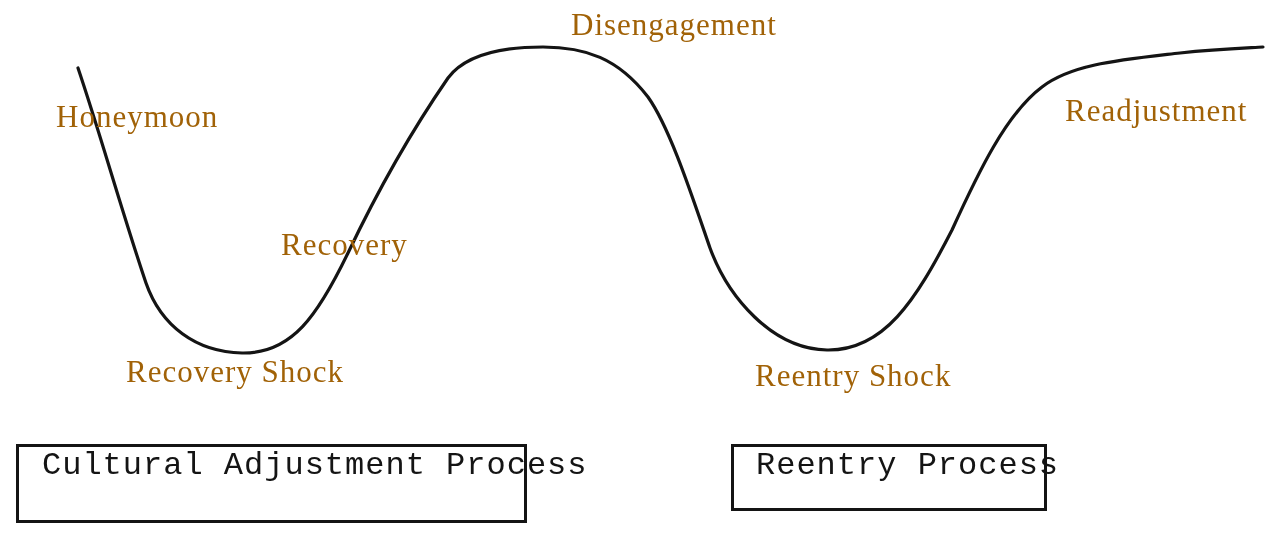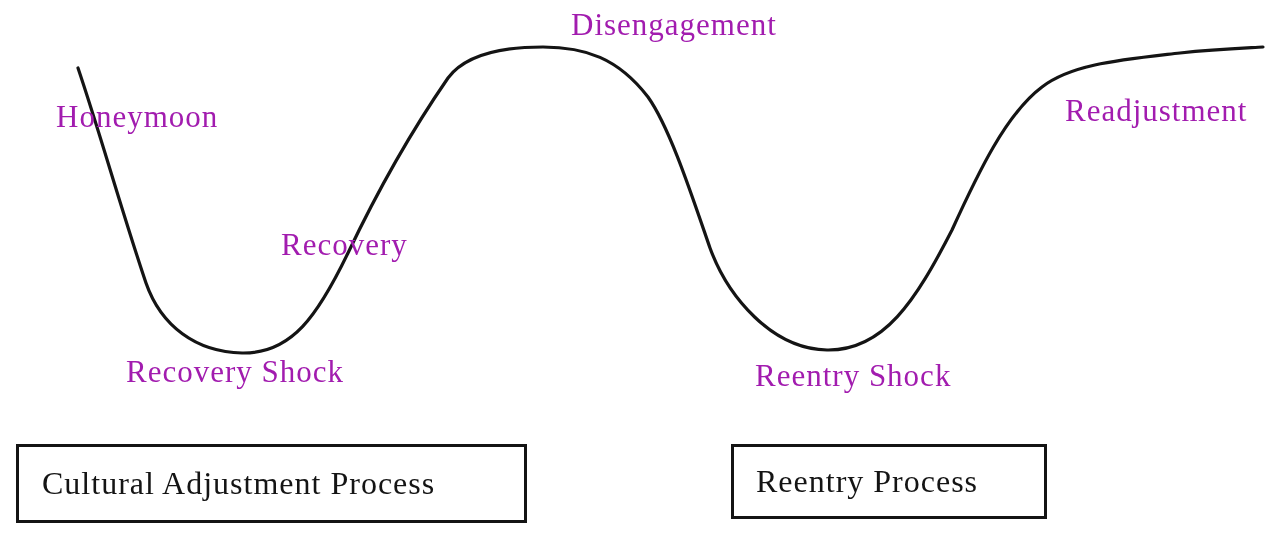--- a/index.html
+++ b/index.html
@@ -22,53 +22,53 @@
     top: 0;
     width: 1280px;
     height: 539px;
   }
   .phase-label {
     position: absolute;
     font-size: 31px;
     letter-spacing: 1px;
     line-height: 36px;
     white-space: nowrap;
-    color: #a21caf;
+    color: #a16207;
   }
   .lbl-honeymoon     { left: 56px;   top: 99px;  }
   .lbl-adjustment    { left: 337px;  top: 99px;  }
   .lbl-disengagement { left: 571px;  top: 7px;   }
   .lbl-euphoria      { left: 697px;  top: 95px;  }
   .lbl-readjustment  { left: 1065px; top: 93px;  }
   .lbl-recovery      { left: 281px;  top: 227px; font-family: Liberation Serif, serif; }
   .lbl-culture-shock { left: 126px;  top: 354px; }
   .lbl-reentry-shock { left: 755px;  top: 358px; }
   .process-box {
     position: absolute;
     border: 3px solid #141414;
     background: #ffffff;
     display: flex;
-    align-items: center;
     box-sizing: border-box;
     font-size: 32px;
     letter-spacing: 1px;
     white-space: nowrap;
+    font-family: Liberation Mono, monospace;
   }
   .box-cultural {
     left: 16px;
     top: 444px;
     width: 511px;
     height: 79px;
     padding-left: 23px;
   }
   .box-reentry {
     left: 731px;
     top: 444px;
     width: 316px;
-    height: 75px;
+    height: 67px;
     padding-left: 22px;
   }
 </style>
 </head>
 <body>
 
 <div class="stage">
 
   <svg class="curve-svg" viewBox="0 0 1280 539" xmlns="http://www.w3.org/2000/svg">
     <path fill="none" stroke="#141414" stroke-width="3.2" stroke-linecap="round" d="M 78 68 C 100 133 122 212 146 283 C 161 326 196 352 242 353 C 292 354 318 315 348 253 C 378 190 408 136 448 78 C 466 54 505 47 543 47 C 585 47 618 58 648 97 C 670 128 692 196 710 248 C 728 297 772 349 827 350 C 884 351 916 300 952 230 C 978 173 1006 114 1042 87 C 1072 64 1120 60 1180 53 C 1216 49 1246 48 1263 47"></path>

